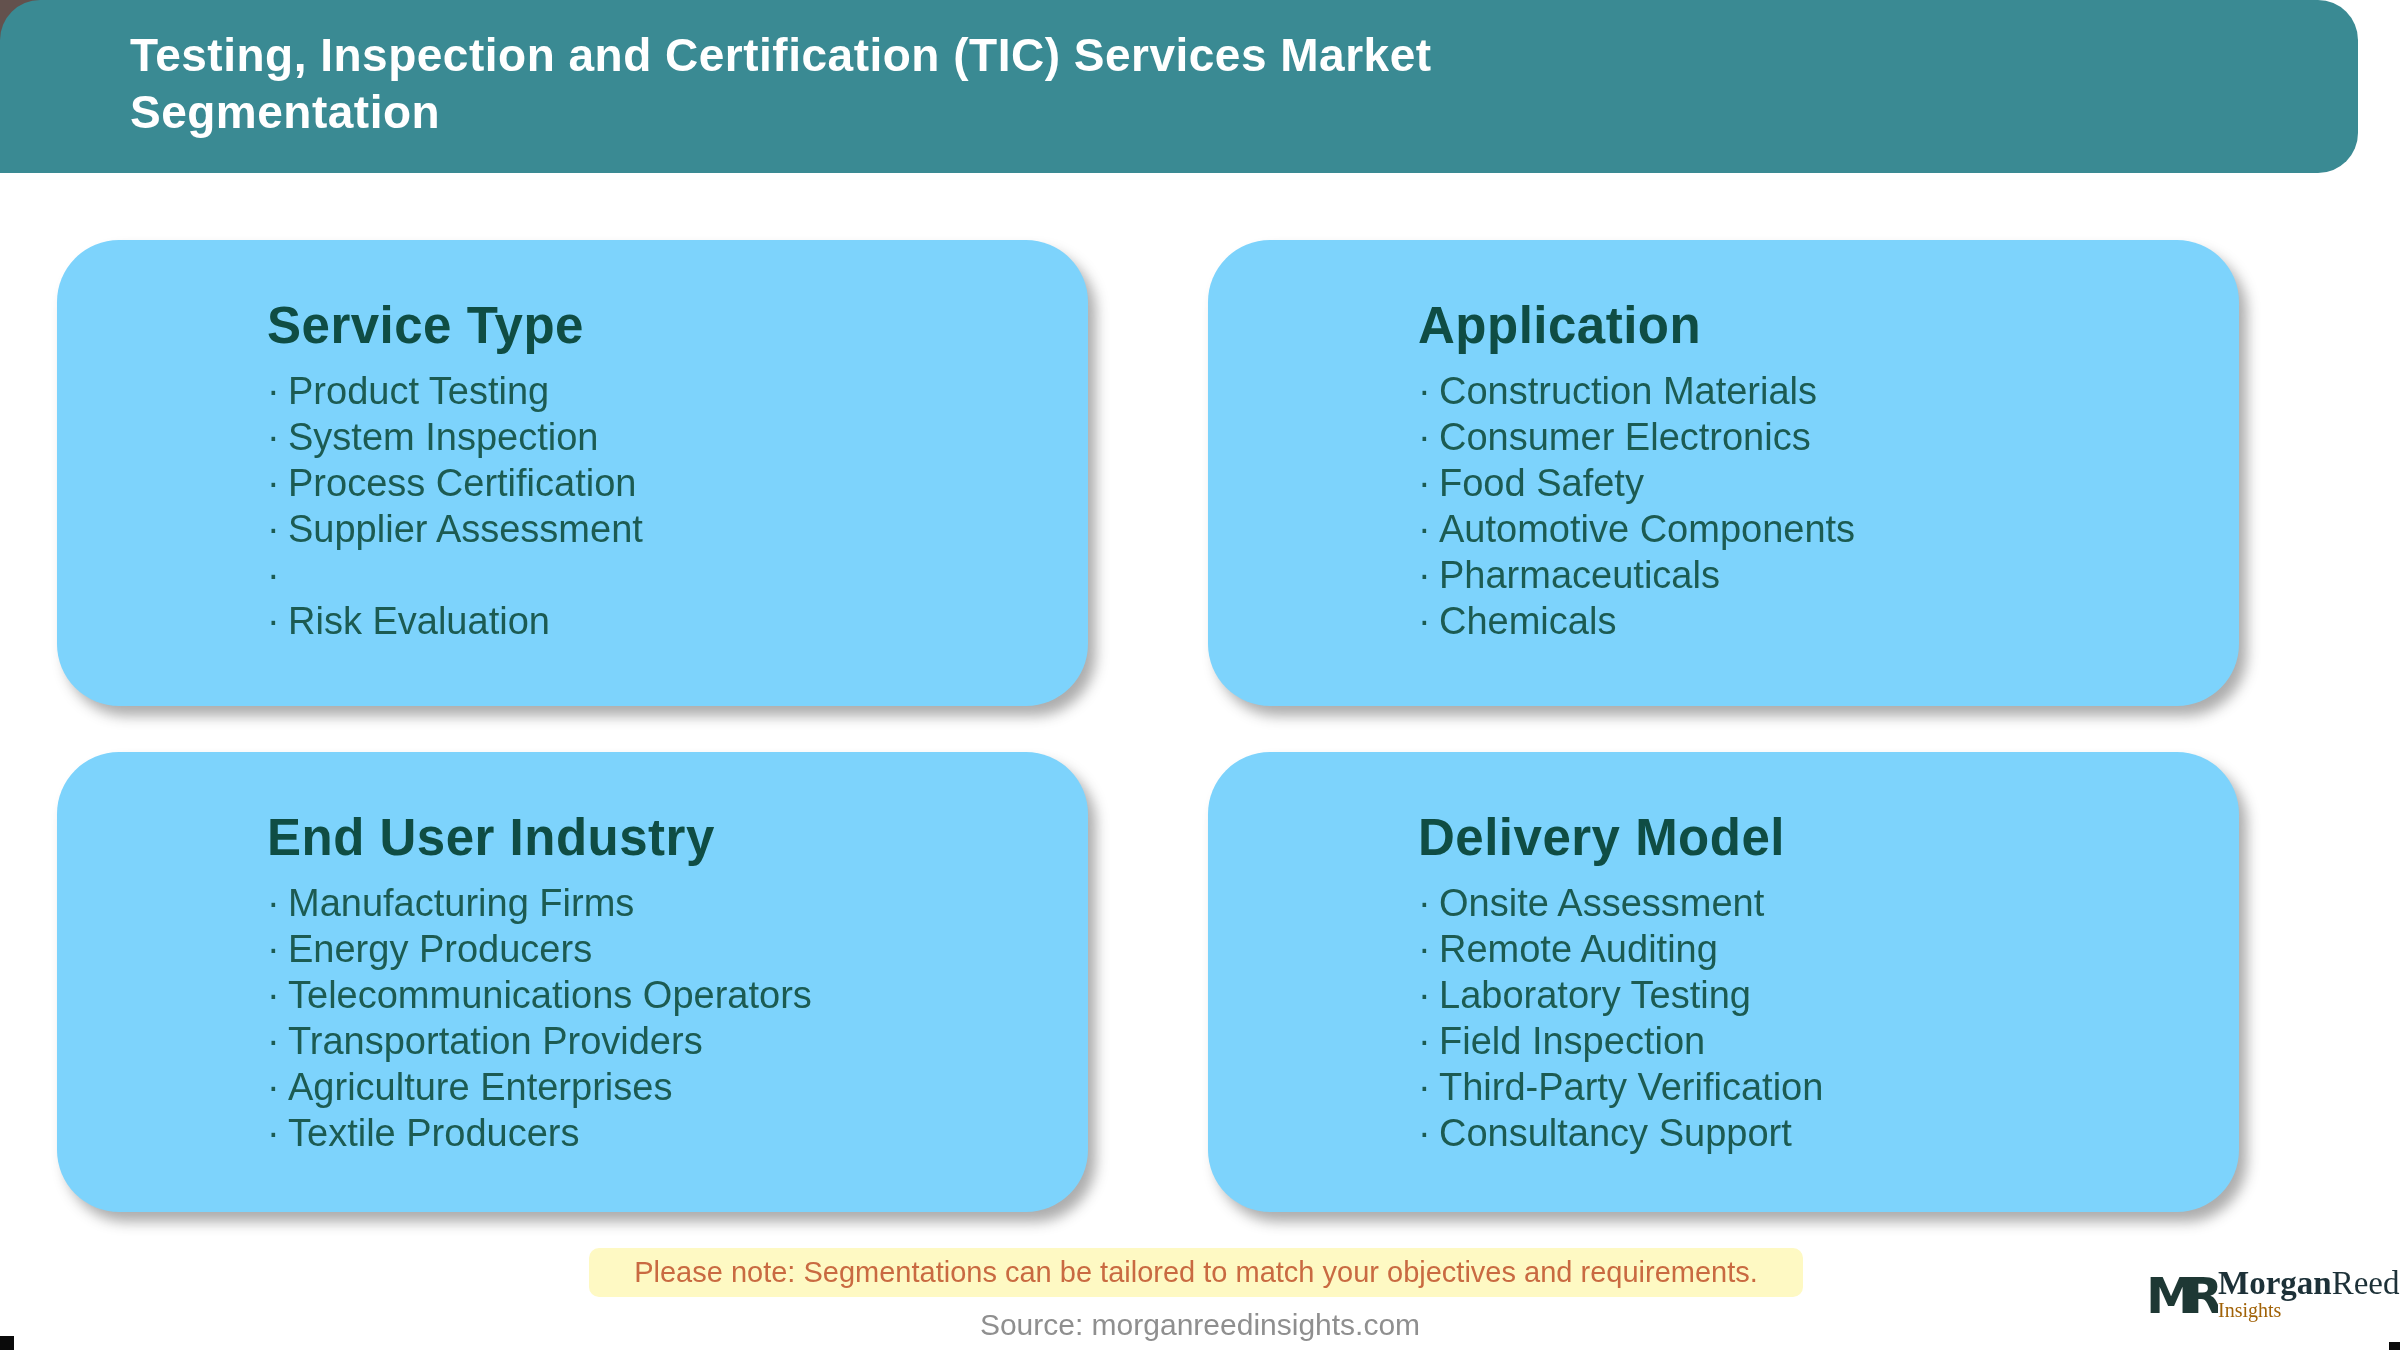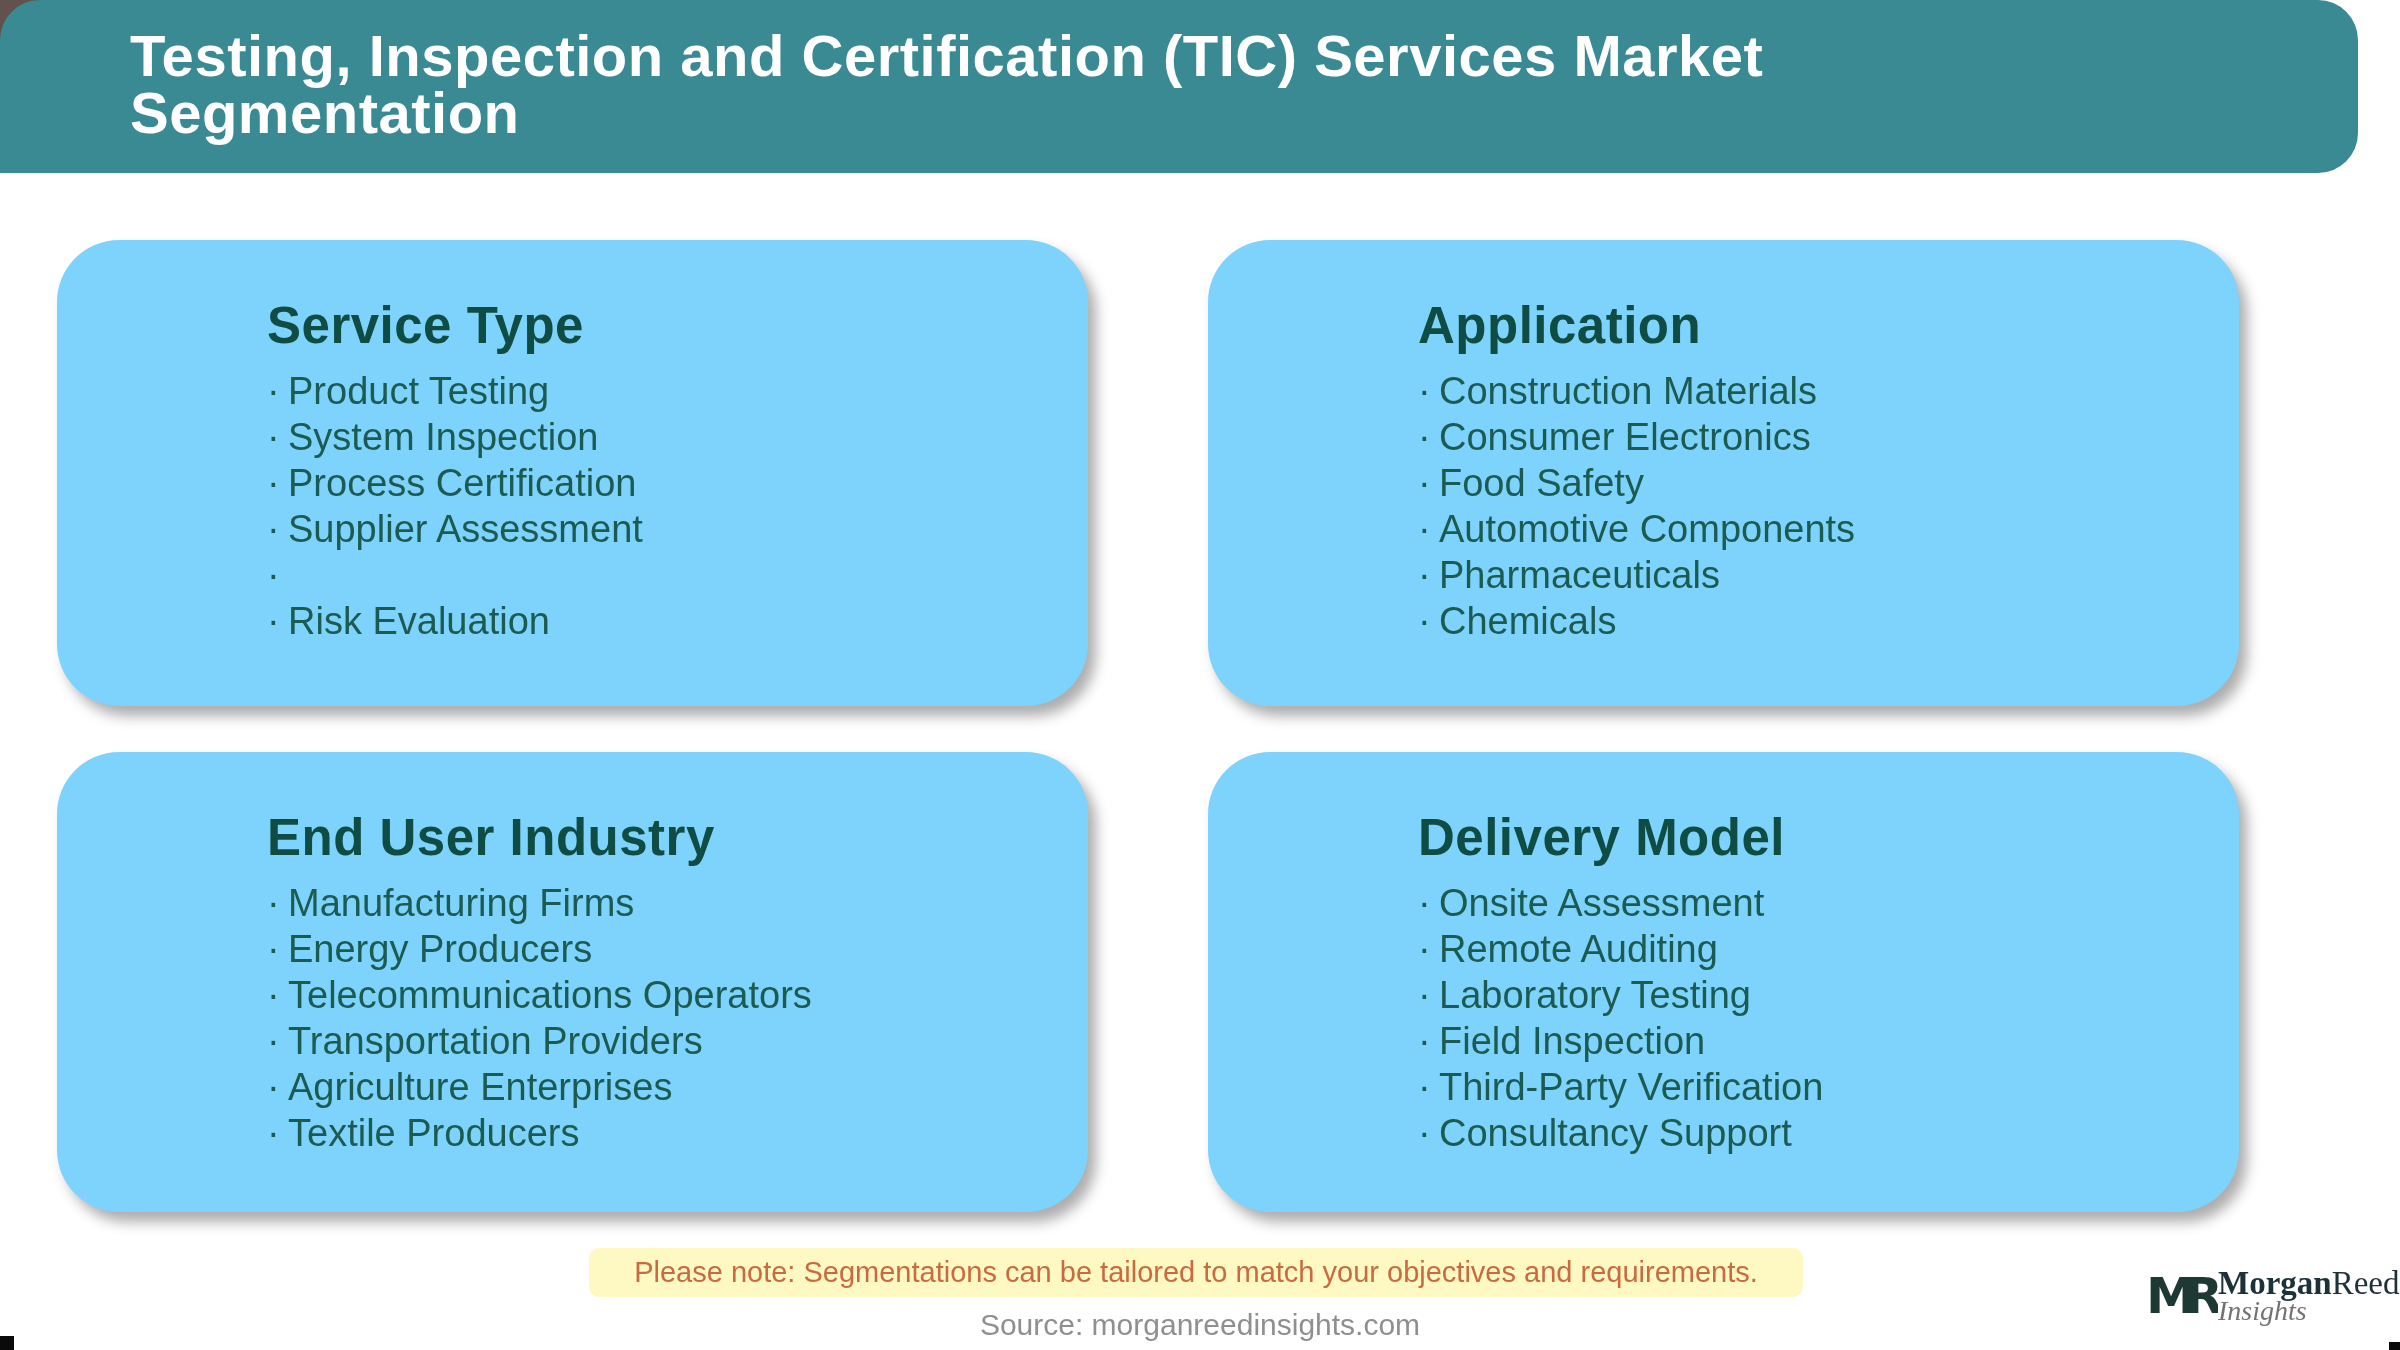--- a/index.html
+++ b/index.html
@@ -3,21 +3,21 @@
 <meta charset="utf-8">
 <style>
   html,body{margin:0;padding:0;background:#ffffff;}
   .page{position:relative;width:2400px;height:1350px;background:#ffffff;overflow:hidden;
         font-family:"Liberation Sans",sans-serif;}
 
   
   .corner-artifact{position:absolute;left:0;top:0;width:46px;height:46px;background:#63514d;}
   .banner{position:absolute;left:0;top:0;width:2358px;height:173px;background:#3a8a93;
           border-radius:40px 40px 40px 0;}
-  .banner h1{margin:0;padding:27px 0 0 130px;color:#ffffff;font-size:58px;line-height:57px;
+  .banner h1{margin:0;padding:27px 0 0 130px;color:#ffffff;font-size:46px;line-height:57px;
              font-weight:bold;letter-spacing:0.5px;}
   .banner h1 span{display:block;}
 
   
   .card{position:absolute;width:1031px;background:#7dd3fc;border-radius:62px;
         box-shadow:8px 10px 13px rgba(50,50,50,0.40);}
   .card.tl{left:57px; top:240px;height:466px;}
   .card.tr{left:1208px;top:240px;height:466px;}
   .card.bl{left:57px; top:752px;height:460px;}
   .card.br{left:1208px;top:752px;height:460px;}
@@ -33,21 +33,21 @@
              border-radius:10px;display:flex;align-items:center;justify-content:center;
              font-size:29px;color:#c96a41;}
   .source{position:absolute;left:0;top:1308px;width:2400px;text-align:center;
           font-size:30px;color:#8f8f8f;}
 
   
   .logo{position:absolute;left:2146px;top:1270px;display:flex;align-items:center;}
   .logo-text{font-family:"Liberation Serif",serif;line-height:27px;white-space:nowrap;}
   .logo-name{font-size:33px;color:#1d3138;}
   .logo-name .bold{font-weight:bold;}
-  .logo-tagline{font-size:28px;color:#737373;font-style:italic;}
+  .logo-tagline{font-size:20px;color:#a16207;}
 
   
   .corner-mark{position:absolute;background:#0a0a0a;}
   .corner-mark.left{left:0;top:1336px;width:14px;height:14px;}
   .corner-mark.right{left:2389px;top:1342px;width:11px;height:8px;}
 </style>
 </head>
 <body>
 
 <div class="page">

